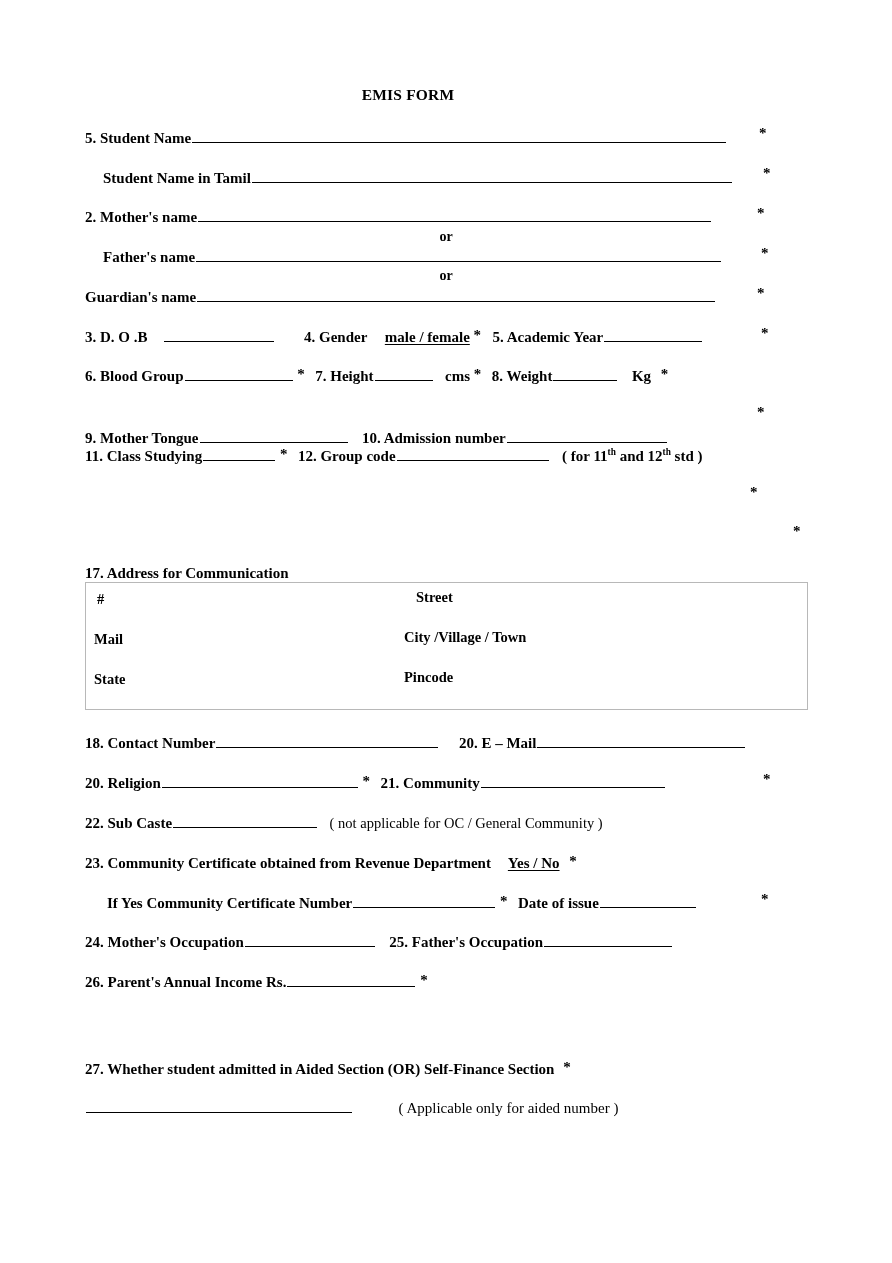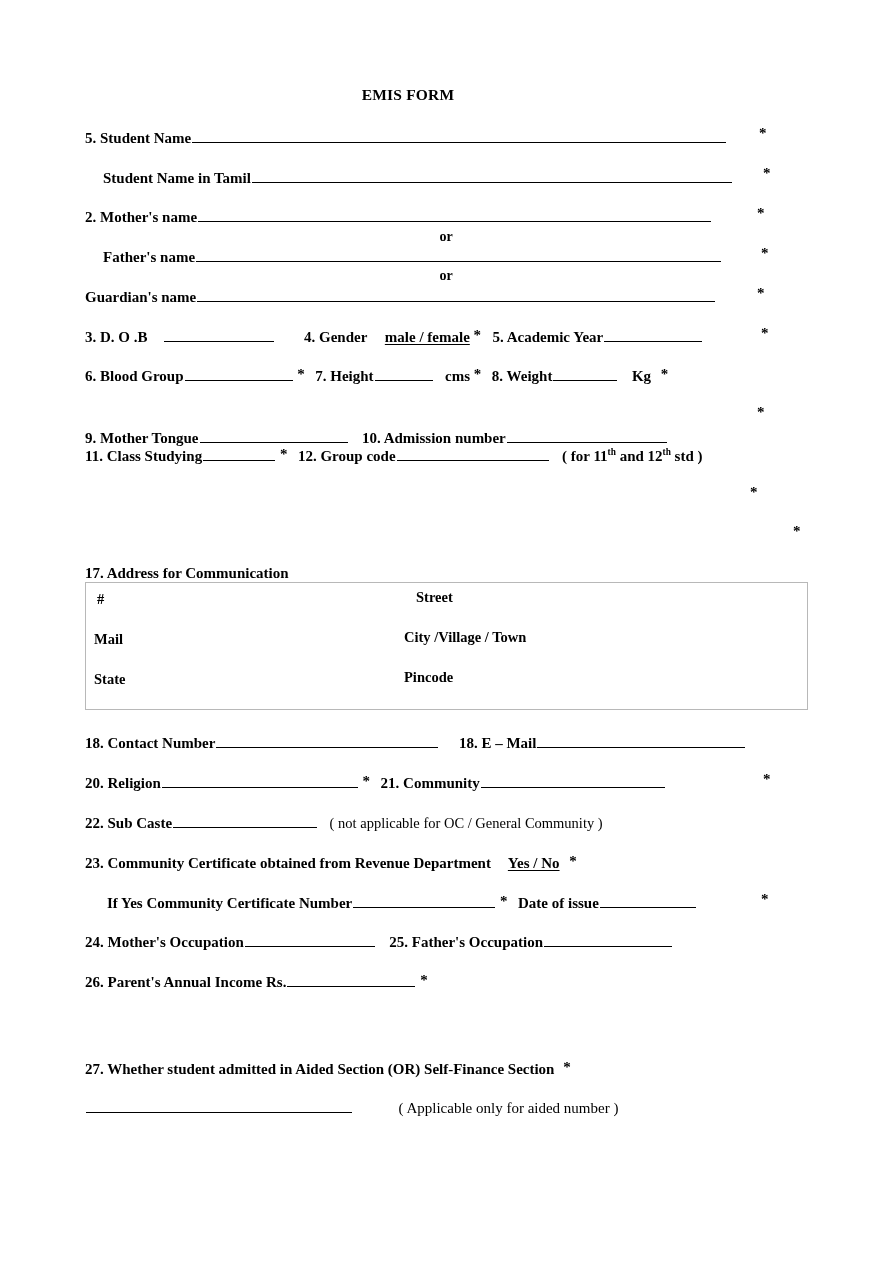--- a/index.html
+++ b/index.html
@@ -160,21 +160,21 @@
     <div class="addr-cell" style="left:8px; top:48px;">Mail</div>
     <div class="addr-cell" style="left:318px; top:46px;">City /Village / Town</div>
 
     <div class="addr-cell" style="left:8px; top:88px;">State</div>
     <div class="addr-cell" style="left:318px; top:86px;">Pincode</div>
   </div>
 
   <div class="row" style="left:85px; top:733px;">
     <span>18. Contact Number</span><span class="bl" style="width:222px;"></span>
     <span style="display:inline-block; width:12px;"></span>
-    <span>18. E – Mail</span><span class="bl" style="width:208px;"></span>
+    <span>20. E – Mail</span><span class="bl" style="width:208px;"></span>
   </div>
 
   <div class="row" style="left:85px; top:773px;">
     <span>20.  Religion</span><span class="bl" style="width:196px;"></span>
     <span class="ast">*</span>
     <span style="display:inline-block; width:3px;"></span>
     <span>21.  Community</span><span class="bl" style="width:184px;"></span>
   </div>
   <div class="row" style="left:763px; top:771px;">*</div>
 

